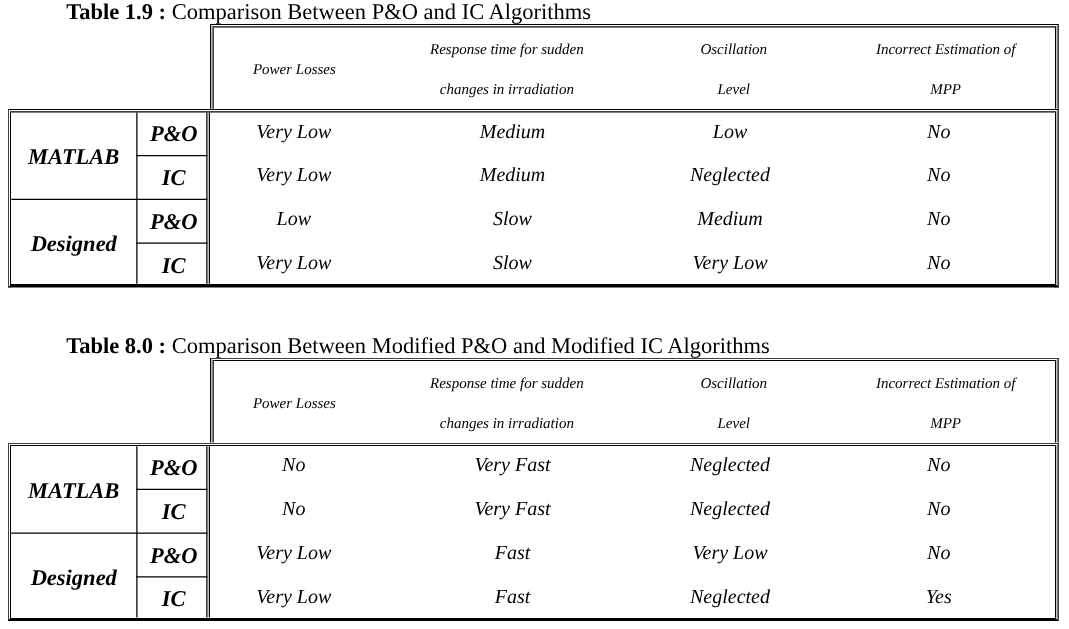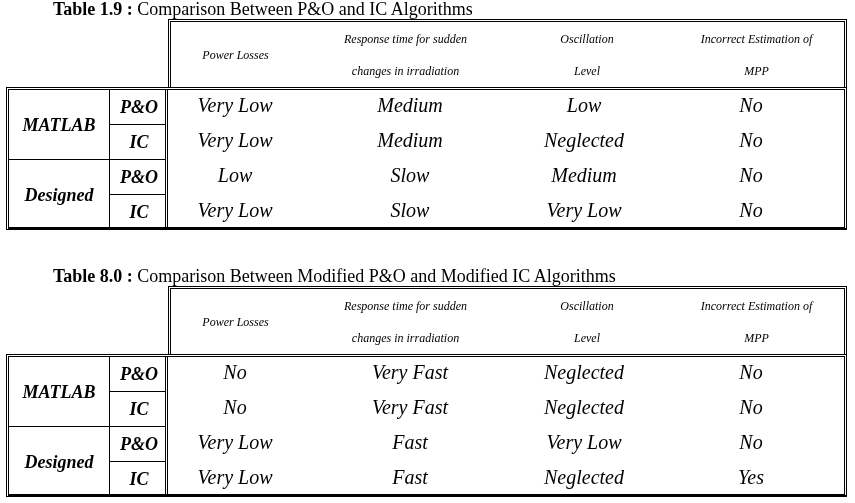--- a/index.html
+++ b/index.html
@@ -5,21 +5,21 @@
   html, body { margin:0; padding:0; background:#ffffff; }
   body { width:855px; height:503px; position:relative; overflow:hidden; font-family:"Liberation Serif", serif; color:#000; }
   .caption { position:absolute; left:53px; font-size:18px; line-height:18px; white-space:nowrap; }
   .caption b { font-weight:bold; }
   .tbl { position:absolute; left:6px; width:841px; }
   
   .hdr { position:absolute; left:162px; top:0; width:679px; height:68px; border:3px double #000; box-sizing:border-box; border-bottom:none; }
   .body { position:absolute; left:0; top:68px; width:841px; height:143px; border:3px double #000; border-bottom:3px solid #000; box-sizing:border-box; }
   .cell { position:absolute; display:flex; align-items:center; justify-content:center; text-align:center; box-sizing:border-box; }
   .h { font-weight:normal; font-style:italic; font-size:12px; line-height:32px; }
-  .v { font-style:italic; font-size:20px; }
+  .v { font-style:italic; font-size:16px; }
   .rowlbl { font-weight:bold; font-style:italic; font-size:18px; }
   .vline { position:absolute; border-left:1px solid #000; }
   .dvline { position:absolute; width:3px; border-left:1px solid #000; border-right:1px solid #000; box-sizing:border-box; }
   .hline { position:absolute; border-top:1px solid #000; }
 </style>
 </head>
 <body>
 
 <div class="caption" style="top:0px;">
   <b>Table 1.9 :</b><span> Comparison Between P&amp;O and IC Algorithms</span>

